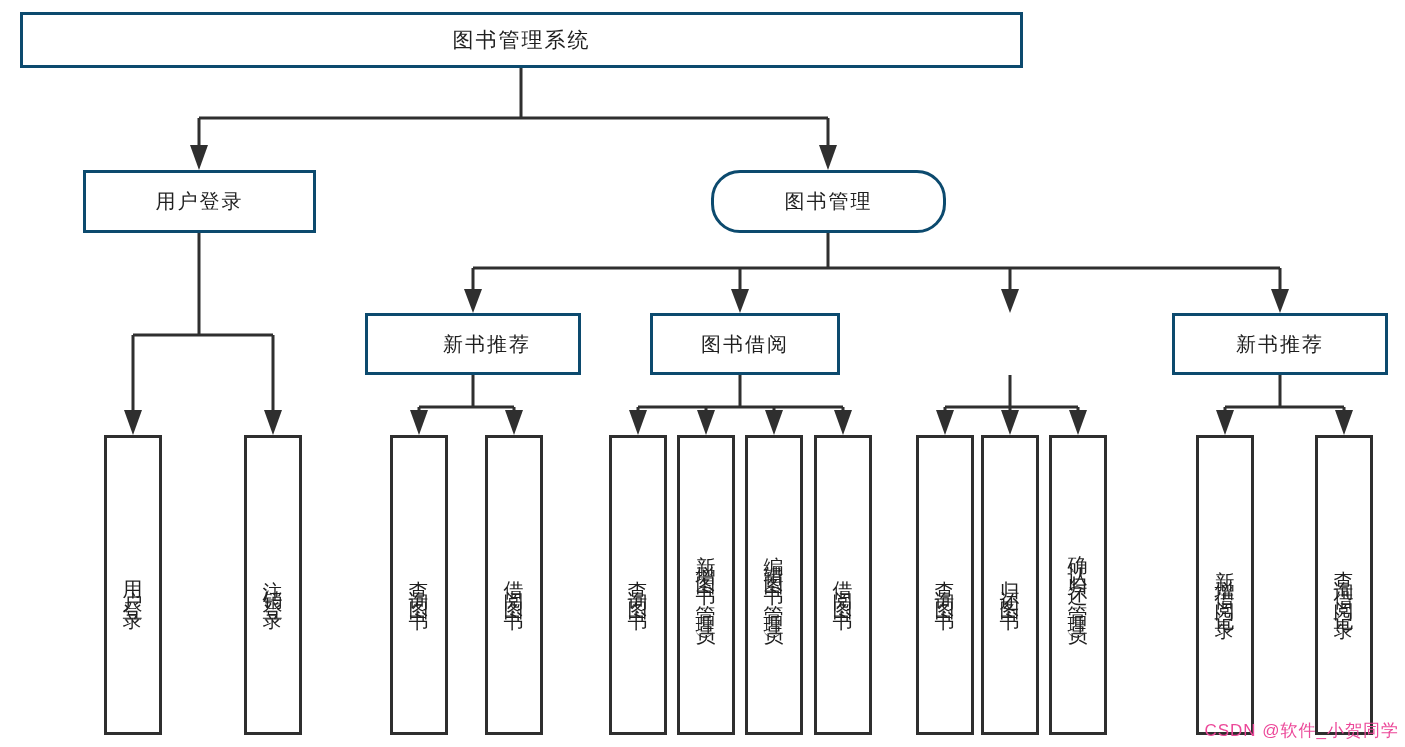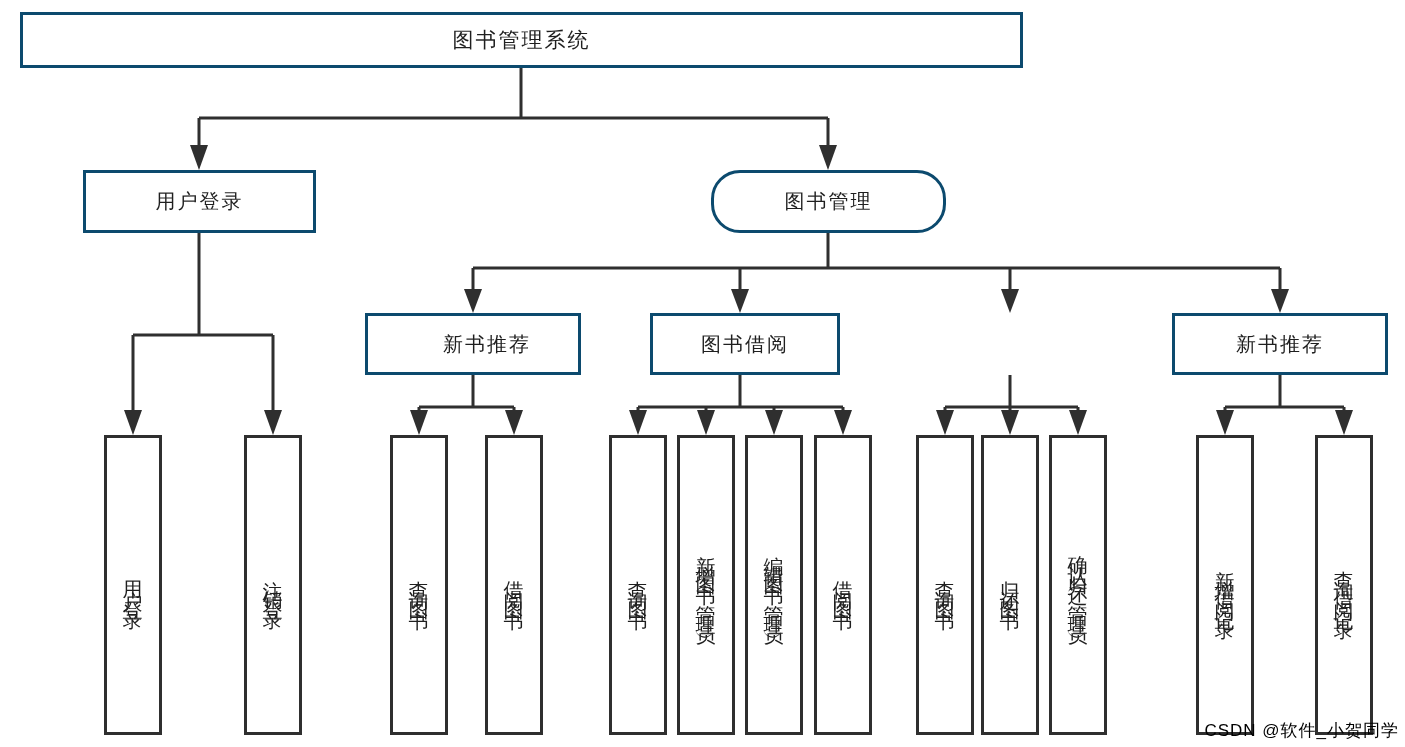--- a/index.html
+++ b/index.html
@@ -60,21 +60,21 @@
     line-height: 1;
     white-space: nowrap;
   }
 
   .watermark {
     position: absolute;
     right: 6px;
     bottom: 5px;
     font-size: 17px;
     letter-spacing: 1px;
-    color: #000000;
+    color: #ec4899;
     white-space: nowrap;
     z-index: 5;
   }
 </style>
 </head>
 <body>
 
 <div class="canvas">
 
   <svg class="connector-layer" viewBox="0 0 1405 747">

